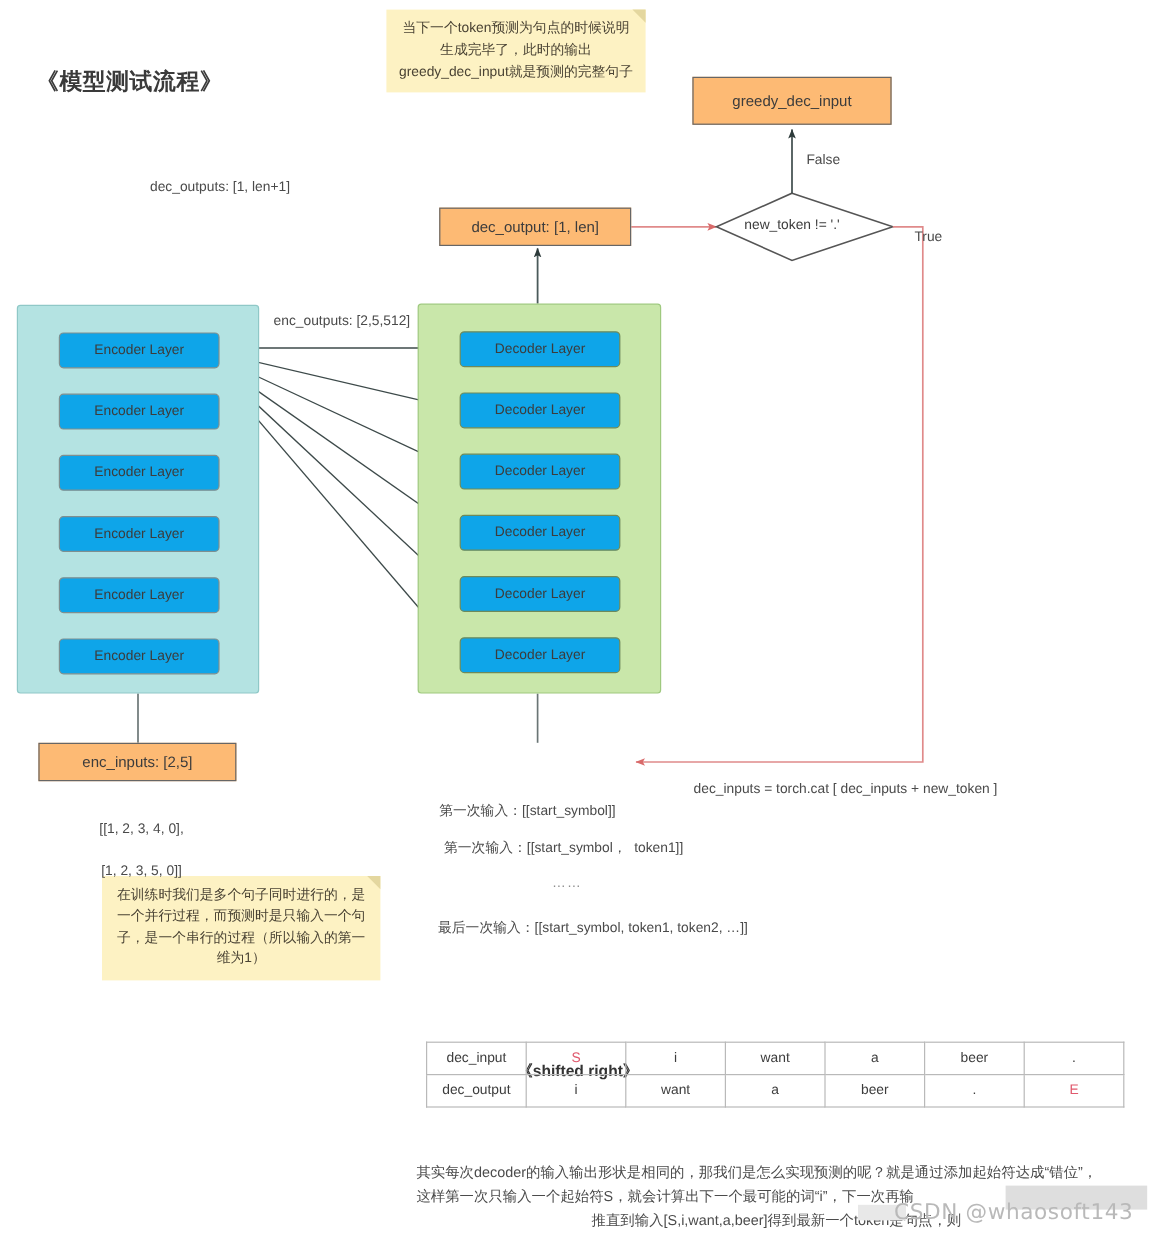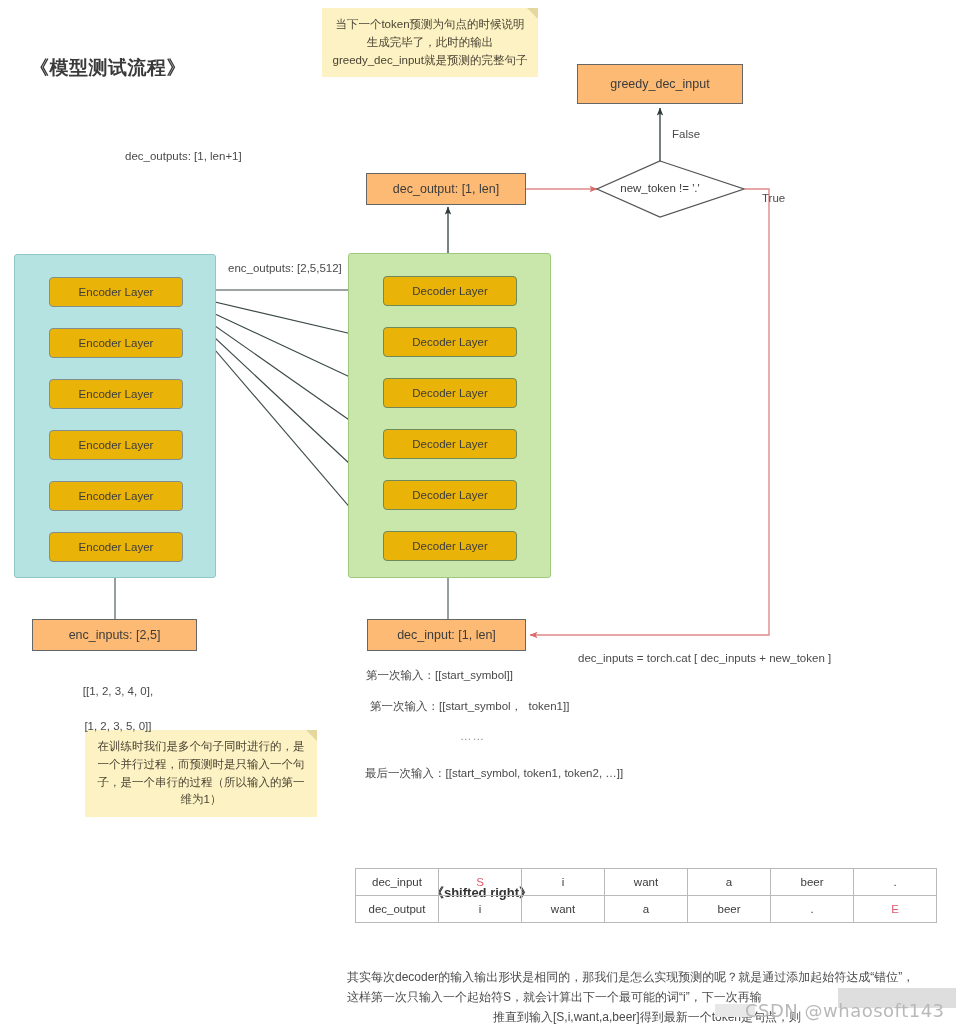--- a/index.html
+++ b/index.html
@@ -82,21 +82,21 @@
   #decoder-stack{
     left:348px; top:253px; width:203px; height:325px;
     background:#c9e7aa;
     border:1.2px solid #9fc97f;
   }
   .layer-box{
     position:absolute;
     left:34px;
     width:134px;
     height:30px;
-    background:#eab308;
+    background:#0ea5e9;
     border:1.3px solid #7f8f8f;
     border-radius:4px;
     display:flex;
     align-items:center;
     justify-content:center;
     font-size:11.5px;
     color:#3c3c3c;
     box-sizing:border-box;
   }
   #decoder-stack .layer-box{ border-color:#6e8a5a; }
@@ -251,21 +251,20 @@
     <span class="fold"></span>
     <span>在训练时我们是多个句子同时进行的，是一个并行过程，而预测时是只输入一个句子，是一个串行的过程（所以输入的第一维为1）</span>
   </div>
 
   <div class="abs pbox" id="box-greedy">greedy_dec_input</div>
 
   <div class="abs pbox" id="box-dec-output">dec_output: [1, len]</div>
 
   <div class="abs pbox" id="box-enc-inputs">enc_inputs: [2,5]</div>
 
-  <div class="abs pbox" id="box-dec-input">dec_input: [1, len]</div>
 
   <div class="abs" id="diamond-label">new_token != '.'</div>
 
   <div class="abs stack" id="encoder-stack">
     <div class="layer-box" style="top:22px">Encoder Layer</div>
     <div class="layer-box" style="top:73px">Encoder Layer</div>
     <div class="layer-box" style="top:124px">Encoder Layer</div>
     <div class="layer-box" style="top:175px">Encoder Layer</div>
     <div class="layer-box" style="top:226px">Encoder Layer</div>
     <div class="layer-box" style="top:277px">Encoder Layer</div>

